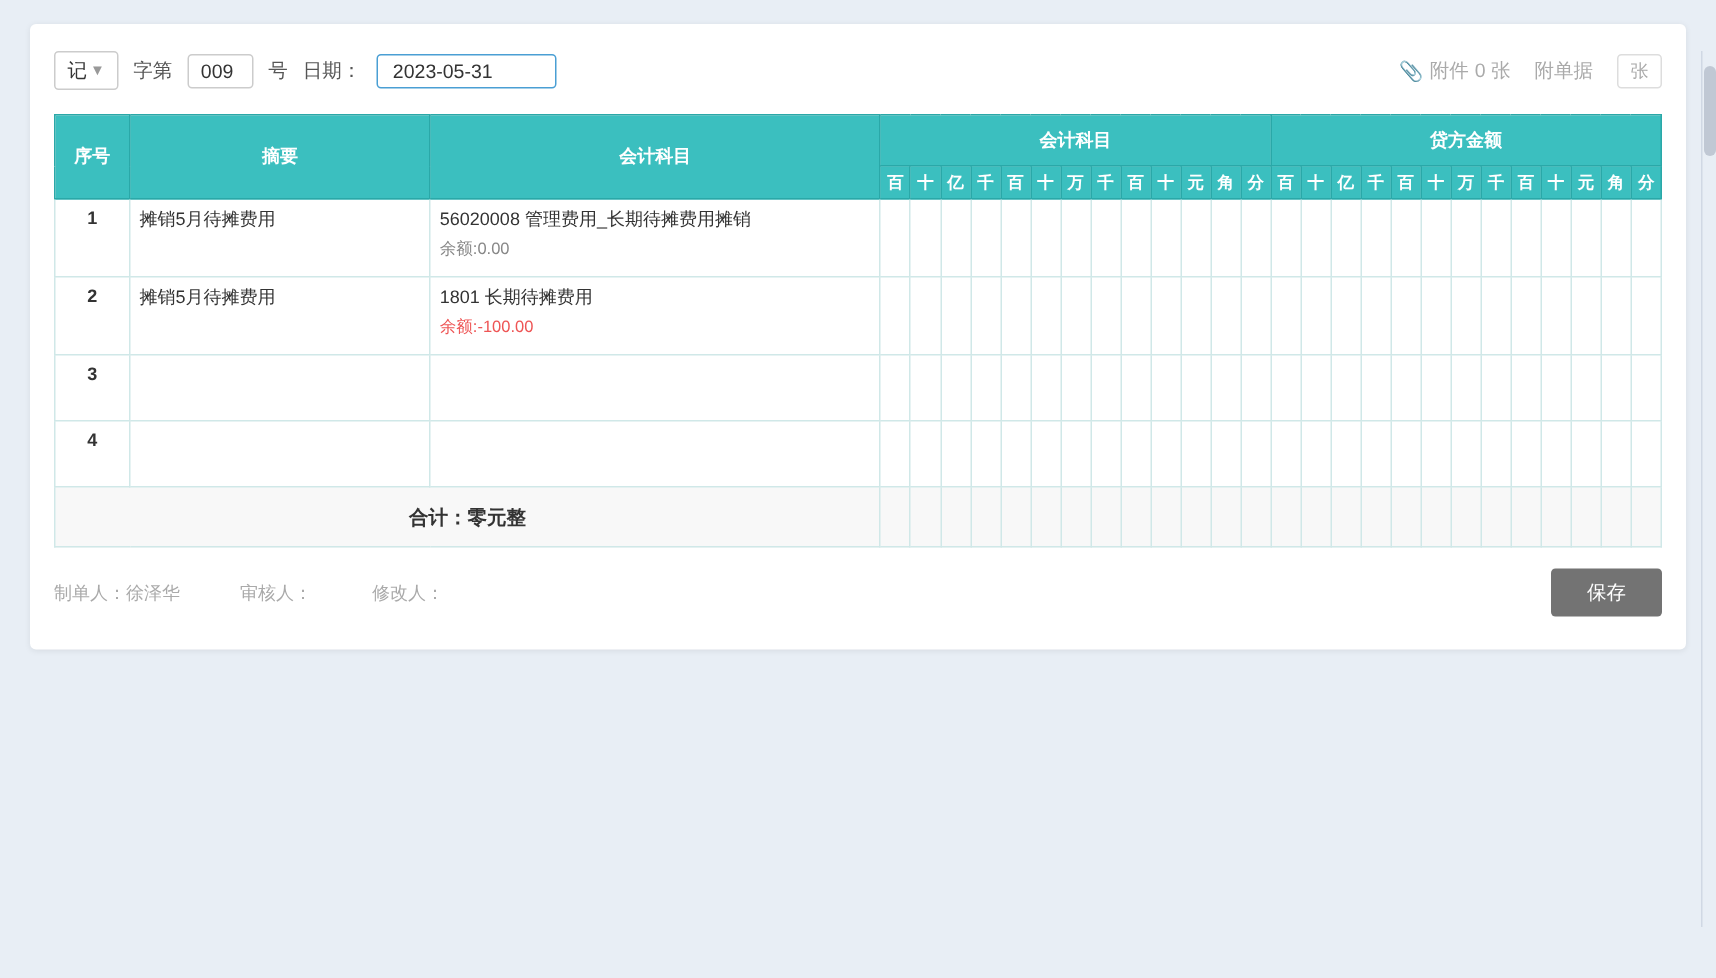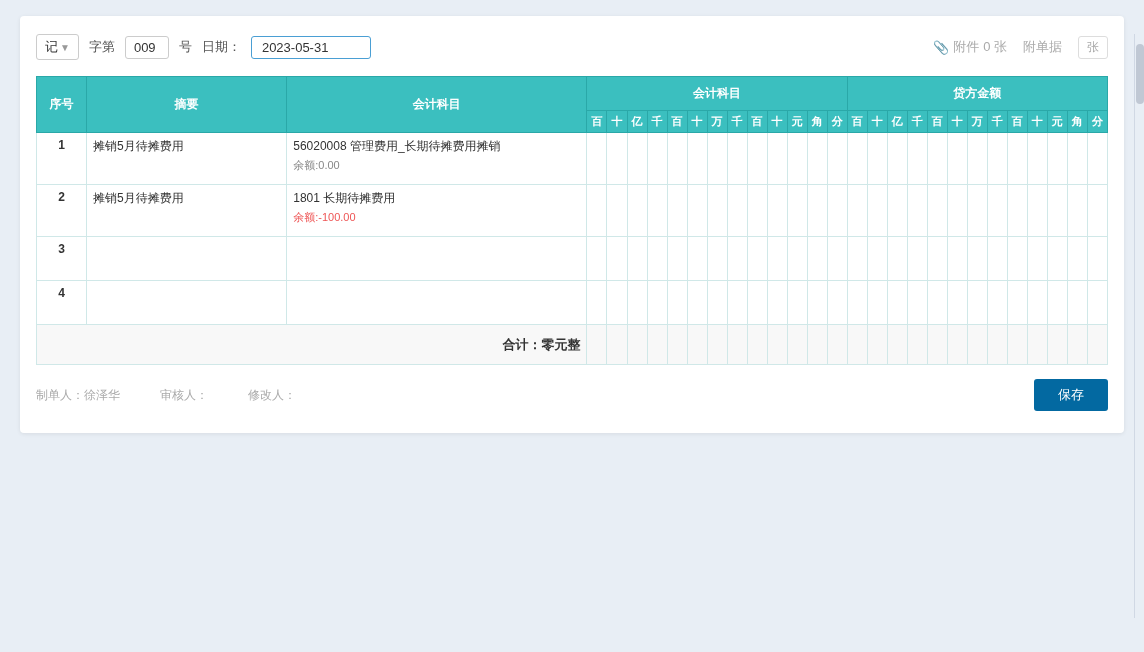--- a/index.html
+++ b/index.html
@@ -175,37 +175,37 @@
       color: #333;
       font-size: 12px;
     }
     .total-row td {
       background: #f8f8f8;
       border: 1px solid #d0e8e8;
       padding: 8px 6px;
       height: 40px;
     }
     .total-label {
-      text-align: right;
+      text-align: center;
       font-size: 13px;
       font-weight: bold;
       color: #333;
     }
     .footer-info {
       margin-top: 10px;
       display: flex;
       align-items: center;
       gap: 40px;
       color: #aaa;
       font-size: 12px;
       padding: 4px 0;
     }
     .save-btn {
       margin-left: auto;
-      background: #0369a1;
+      background: #737373;
       color: #fff;
       border: none;
       border-radius: 3px;
       padding: 7px 24px;
       font-size: 13px;
       cursor: not-allowed;
     }
     .page-wrapper {
       position: relative;
     }

